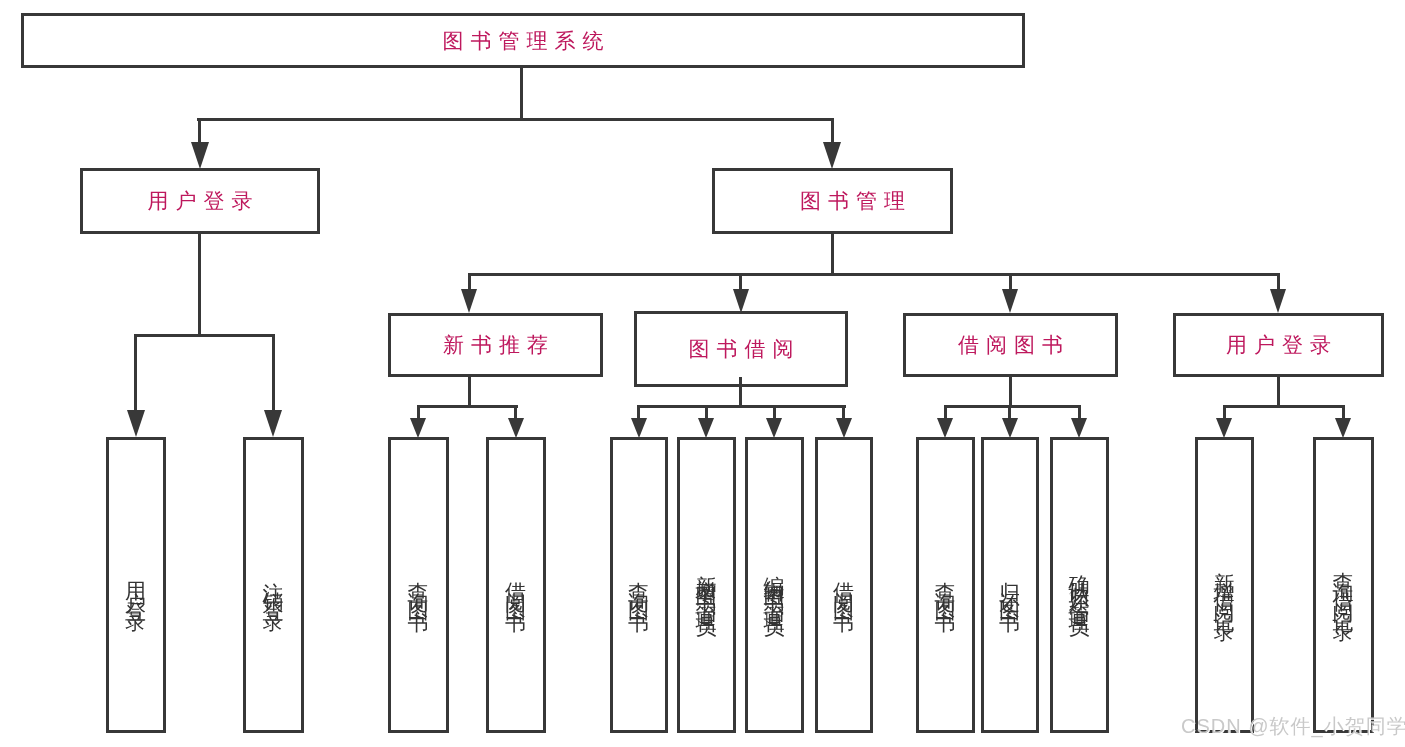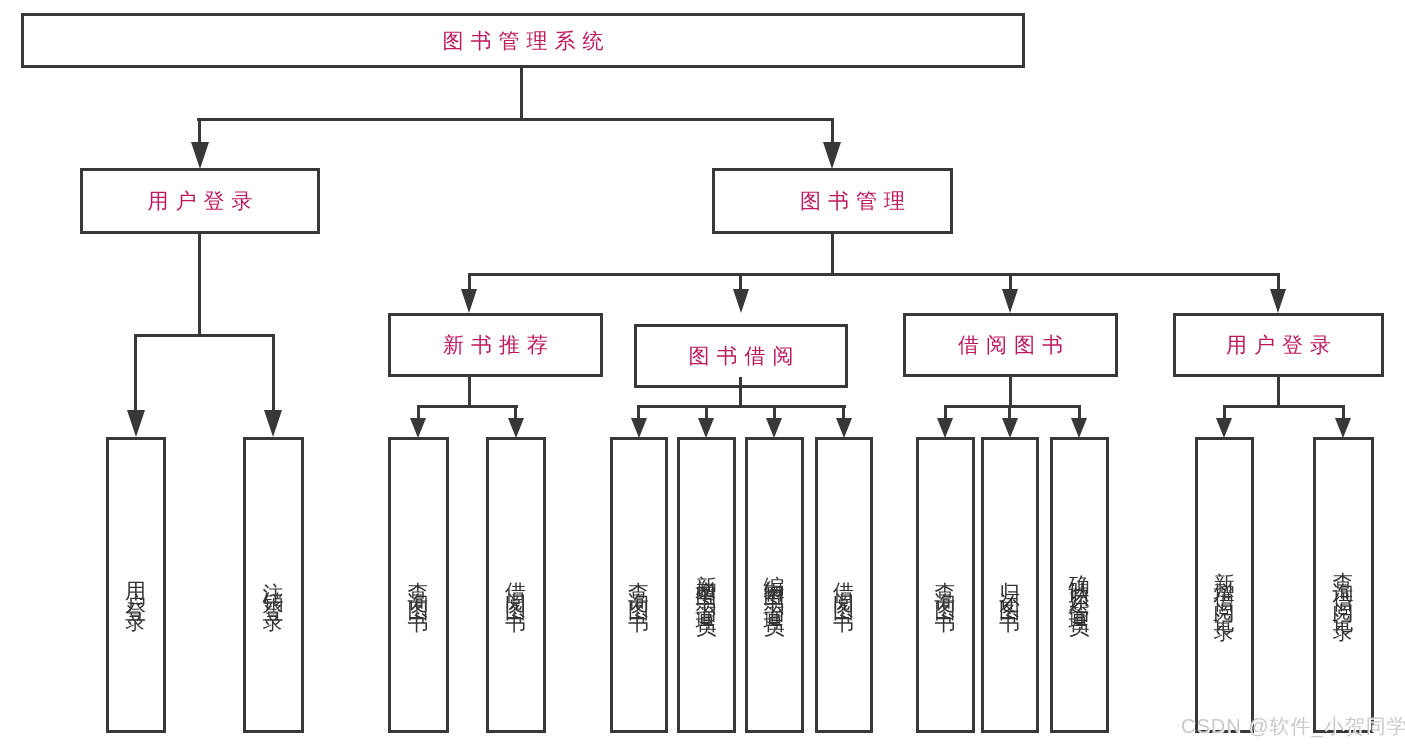--- a/index.html
+++ b/index.html
@@ -72,21 +72,21 @@
   <div class="line" style="left:739px; top:273px; width:3px; height:19px;"></div>
   <div class="arr arr-m" style="left:733px; top:289px;"></div>
   <div class="line" style="left:1009px; top:273px; width:3px; height:19px;"></div>
   <div class="arr arr-m" style="left:1002px; top:289px;"></div>
   <div class="line" style="left:1277px; top:273px; width:3px; height:19px;"></div>
   <div class="arr arr-m" style="left:1270px; top:289px;"></div>
 
   <div class="box" style="left:380px; top:313px; width:215px; height:64px;margin-left:8px;">
     <span class="hlabel">新书推荐</span>
   </div>
-  <div class="box" style="left:634px; top:324px; width:214px; height:64px;">
+  <div class="box" style="left:634px; top:311px; width:214px; height:76px;">
     <span class="hlabel">图书借阅</span>
   </div>
   <div class="box" style="left:903px; top:313px; width:215px; height:64px;">
     <span class="hlabel">借阅图书</span>
   </div>
   <div class="box" style="left:1173px; top:313px; width:211px; height:64px;">
     <span class="hlabel">用户登录</span>
   </div>
 
   <div class="line" style="left:468px; top:377px; width:3px; height:30px;"></div>

